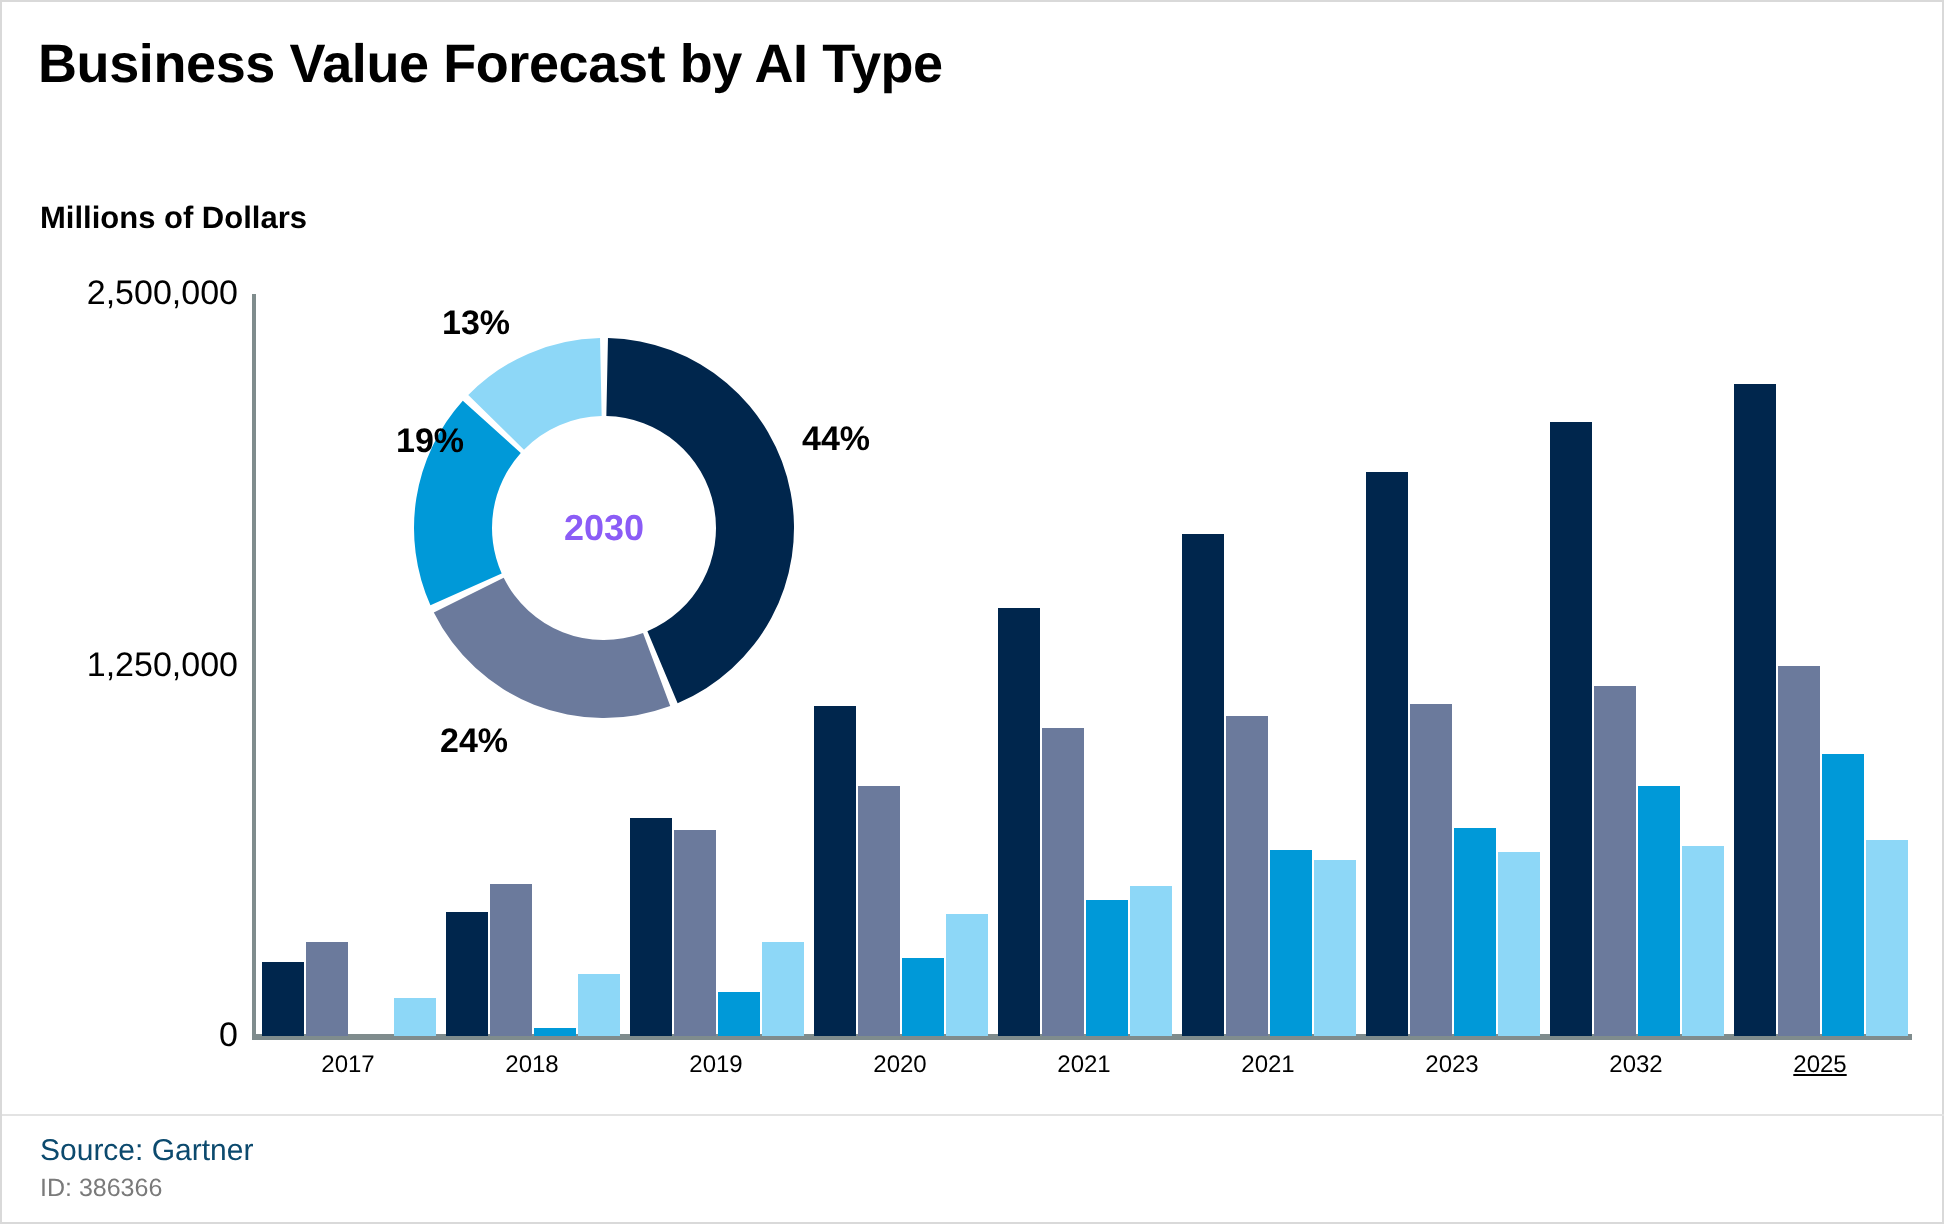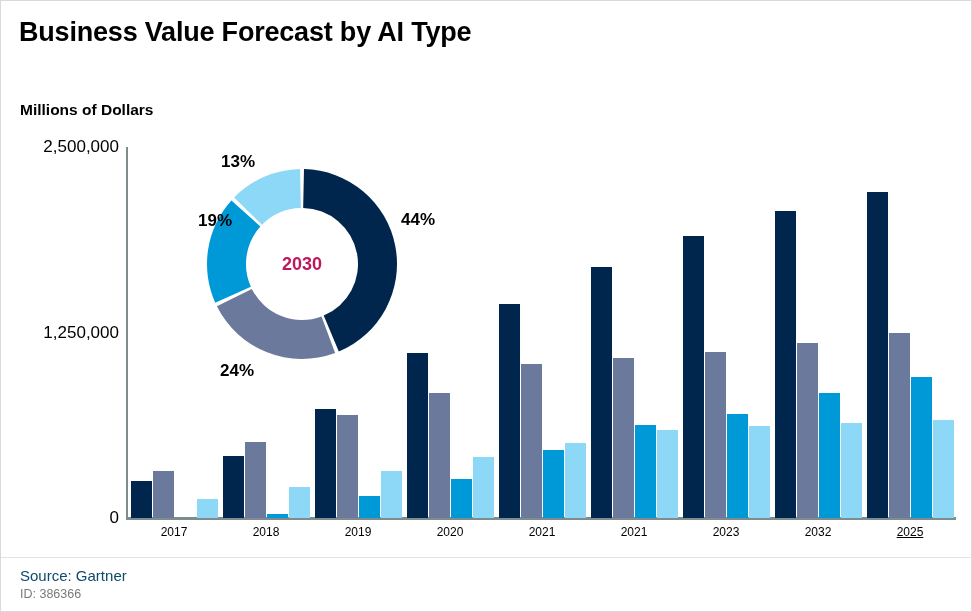--- a/index.html
+++ b/index.html
@@ -137,21 +137,21 @@
     position: absolute;
     left: 201px;
     top: 163px;
     width: 200px;
     height: 200px;
     display: flex;
     align-items: center;
     justify-content: center;
     font-size: 18px;
     font-weight: bold;
-    color: #be185d;
+    color: #8b5cf6;
     pointer-events: none;
   }
 
   
   #footer-rule {
     position: absolute;
     left: 0;
     top: 556px;
     width: 972px;
     height: 1px;

